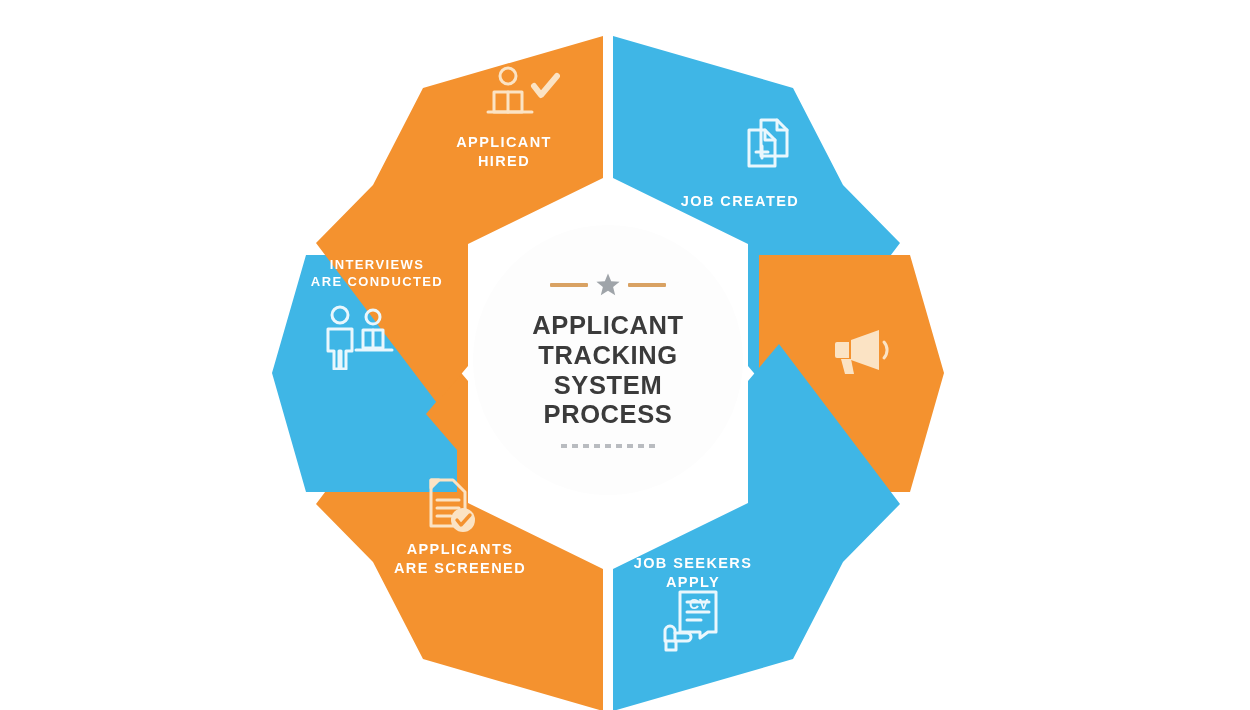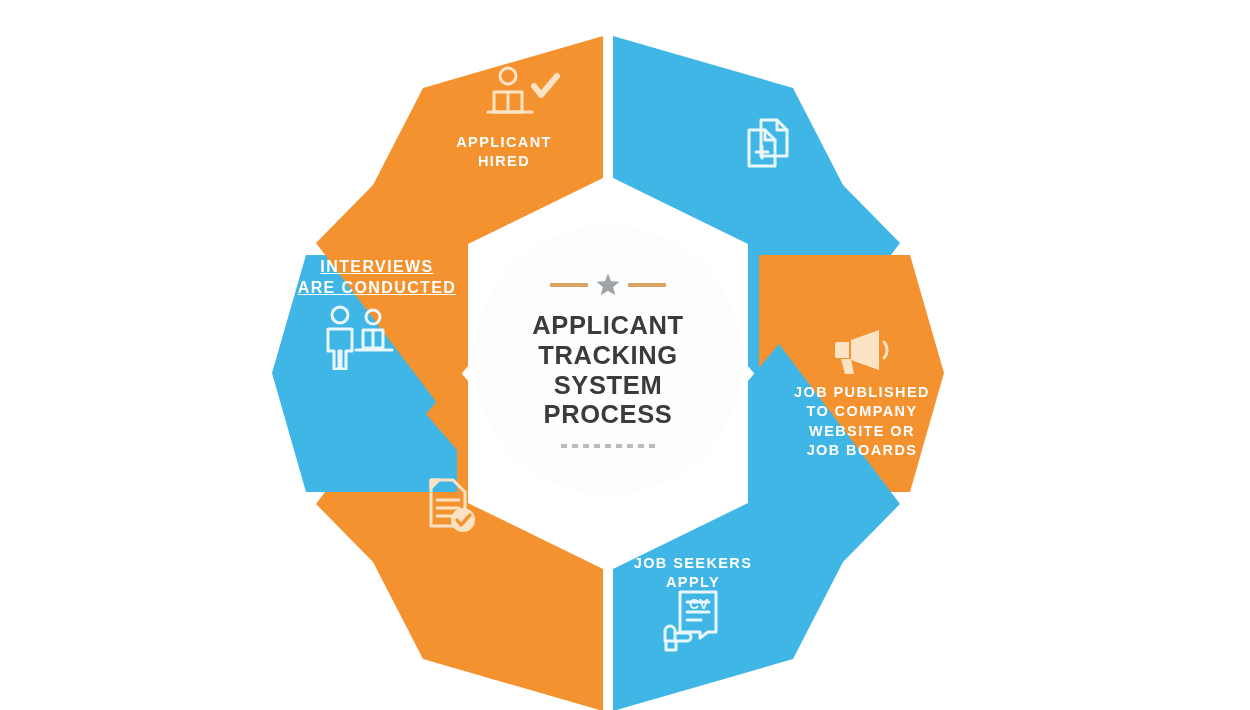--- a/index.html
+++ b/index.html
@@ -177,31 +177,30 @@
   <svg class="icon" style="left:486px; top:64px;" width="74" height="60" viewBox="0 0 74 60">
     <g fill="none" stroke="#FBE3C4" stroke-width="3" stroke-linejoin="round" stroke-linecap="round">
       <circle cx="22" cy="12" r="8"></circle>
       <path d="M8 28 h28 v20 h-28 z"></path>
       <path d="M22 28 v20"></path>
       <path d="M2 48 h44"></path>
     </g>
     <path d="M48 22 l7 9 l16 -19" fill="none" stroke="#FBE3C4" stroke-width="6" stroke-linecap="round" stroke-linejoin="round"></path>
   </svg>
 
-
-  <div class="seg-label" style="left:762px; top:383px; width:200px; font-size:14.5px;">JOB PUBLISHED
-TO COMPANY
-WEBSITE OR
-JOB BOARDS</div>
+  <div class="seg-label" style="left:640px; top:192px; width:200px; font-size:14.5px;">JOB CREATED</div>
+
 
   <div class="seg-label" style="left:593px; top:554px; width:200px; font-size:14.5px;">JOB SEEKERS
 APPLY</div>
 
-
-  <div class="seg-label" style="left:271px; top:256px; width:212px; font-size:16px;text-decoration:underline;">INTERVIEWS
+  <div class="seg-label" style="left:355px; top:540px; width:210px; font-size:14.5px;">APPLICANTS
+ARE SCREENED</div>
+
+  <div class="seg-label" style="left:271px; top:256px; width:212px; font-size:13px;">INTERVIEWS
 ARE CONDUCTED</div>
 
   <div class="seg-label" style="left:402px; top:133px; width:204px; font-size:14.5px;">APPLICANT
 HIRED</div>
 
   <div id="hub">
 
     <div id="hub-orn">
       <span class="orn-rule"></span>
       <svg width="26" height="26" viewBox="0 0 26 26">

